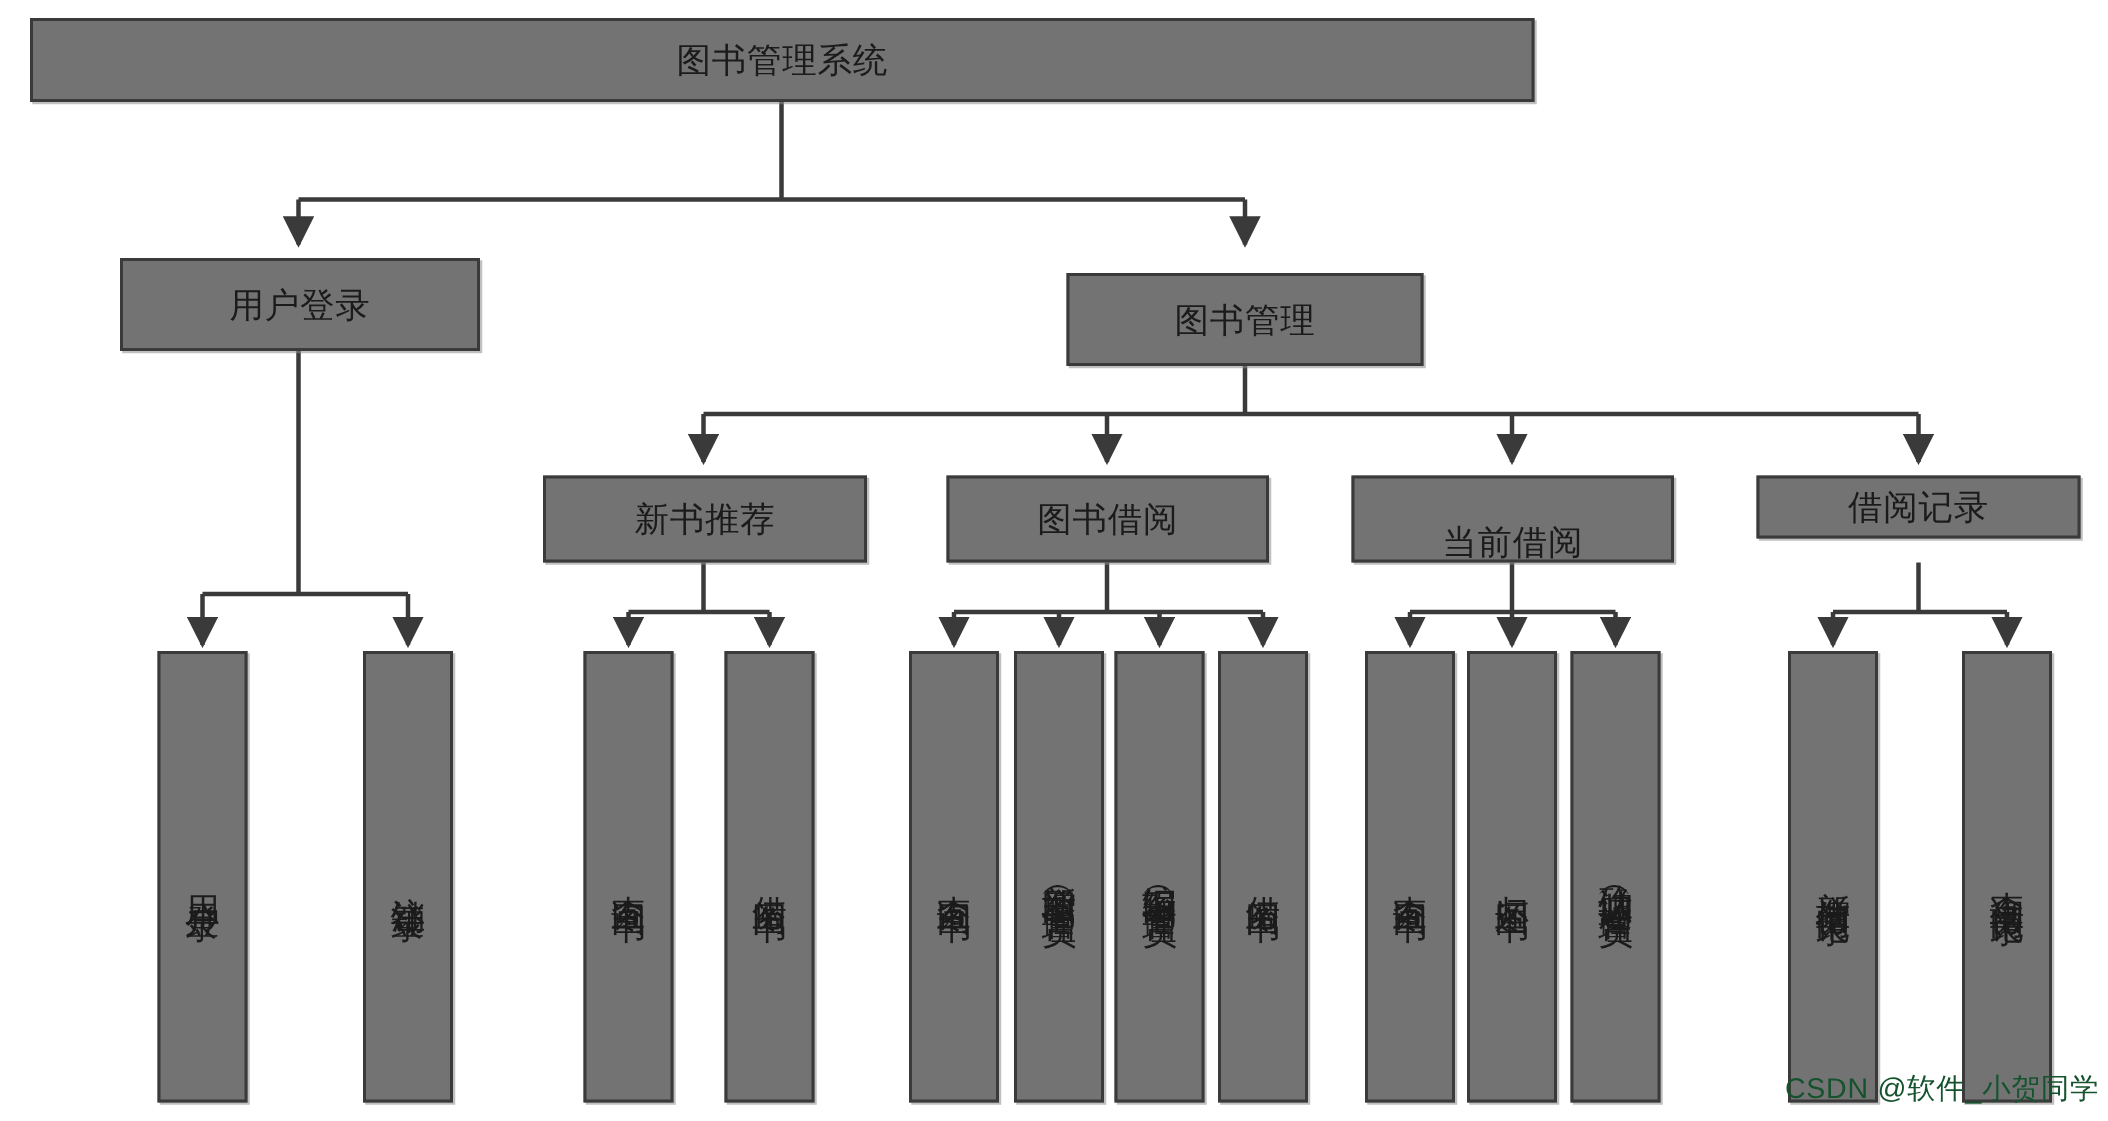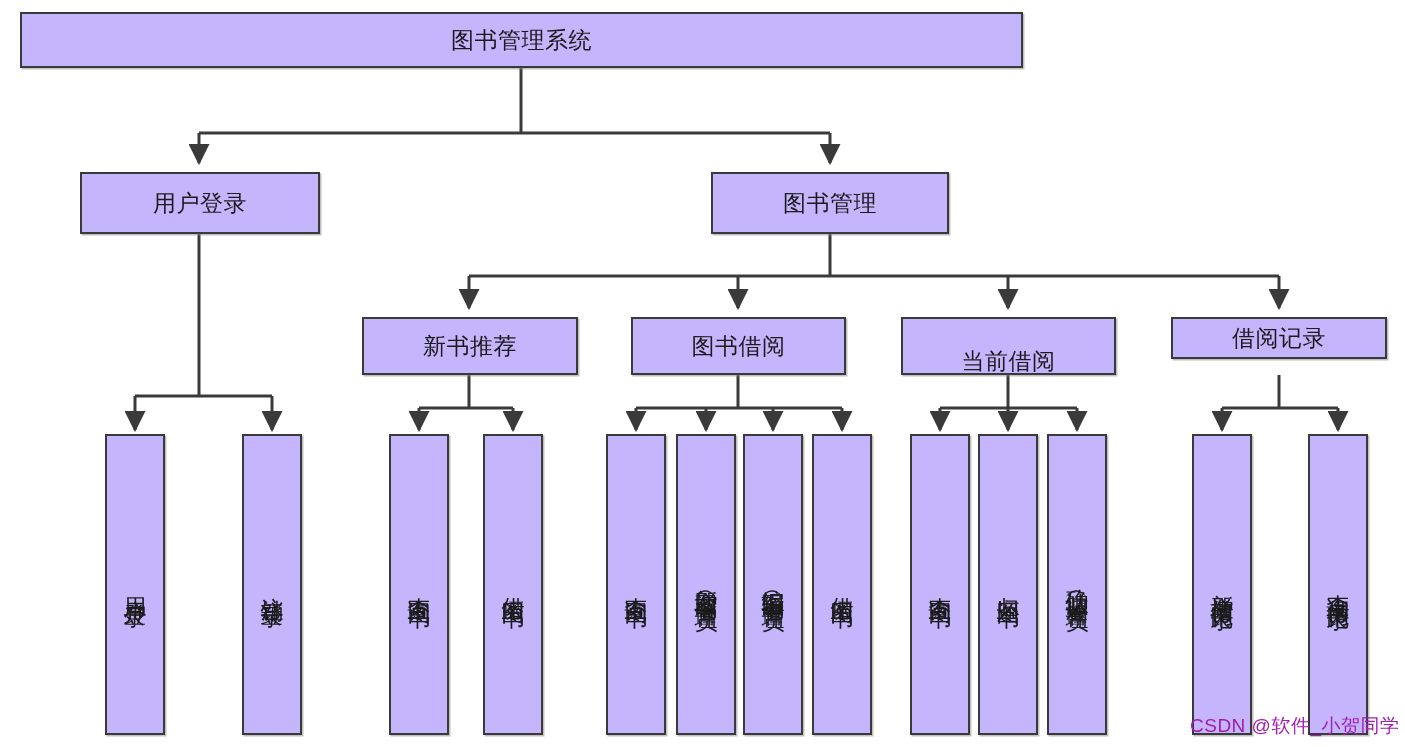--- a/index.html
+++ b/index.html
@@ -20,21 +20,21 @@
     position: absolute;
     left: 0;
     top: 0;
     width: 1405px;
     height: 747px;
     pointer-events: none;
   }
   .node {
     position: absolute;
     box-sizing: border-box;
-    background: #c4b5fd;
+    background: #737373;
     border: 2.5px solid #3a3a3a;
     box-shadow: 1.5px 1.5px 0 0 rgba(140,140,140,0.55);
     display: flex;
     align-items: center;
     justify-content: center;
     color: #1b1b1b;
   }
   .node .label {
     display: block;
     text-align: center;
@@ -61,21 +61,21 @@
     line-height: 1.18;
     letter-spacing: 3px;
     max-height: 100%;
     white-space: normal;
   }
   .watermark {
     position: absolute;
     left: 1190px;
     top: 713px;
     font-size: 19px;
-    color: #a21caf;
+    color: #14532d;
     letter-spacing: 0.5px;
     white-space: nowrap;
     font-family: "Liberation Sans", "DejaVu Sans", sans-serif;
   }
 </style>
 </head>
 <body>
 
 <div id="canvas">
 
@@ -131,21 +131,21 @@
   </svg>
 
   <div class="node root horiz" style="left:20px; top:12px; width:1003px; height:56px;">
     <span class="label">图书管理系统</span>
   </div>
 
   <div class="node horiz" style="left:80px; top:172px; width:240px; height:62px;">
     <span class="label">用户登录</span>
   </div>
 
-  <div class="node horiz" style="left:711px; top:172px; width:238px; height:62px;">
+  <div class="node horiz" style="left:711px; top:182px; width:238px; height:62px;">
     <span class="label">图书管理</span>
   </div>
 
   <div class="node horiz" style="left:631px; top:317px; width:215px; height:58px;">
     <span class="label">图书借阅</span>
   </div>
 
   <div class="node horiz" style="left:362px; top:317px; width:216px; height:58px;">
     <span class="label">新书推荐</span>
   </div>

